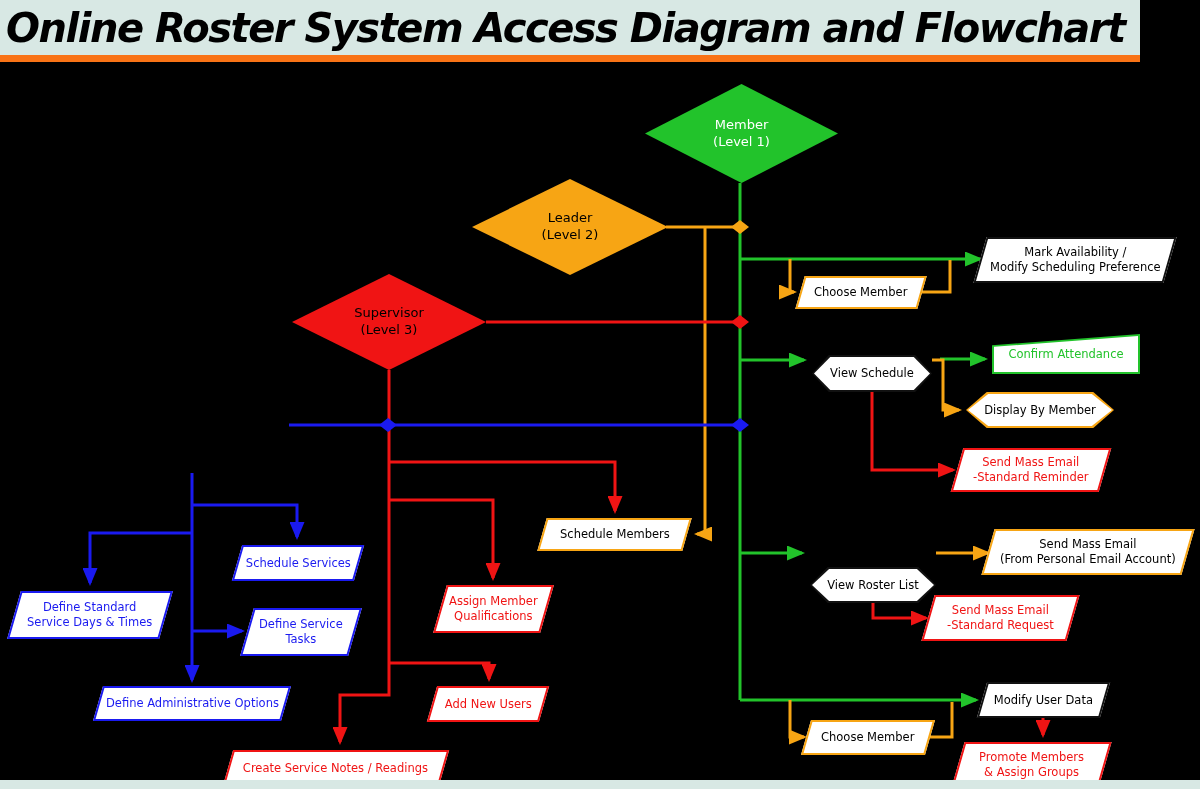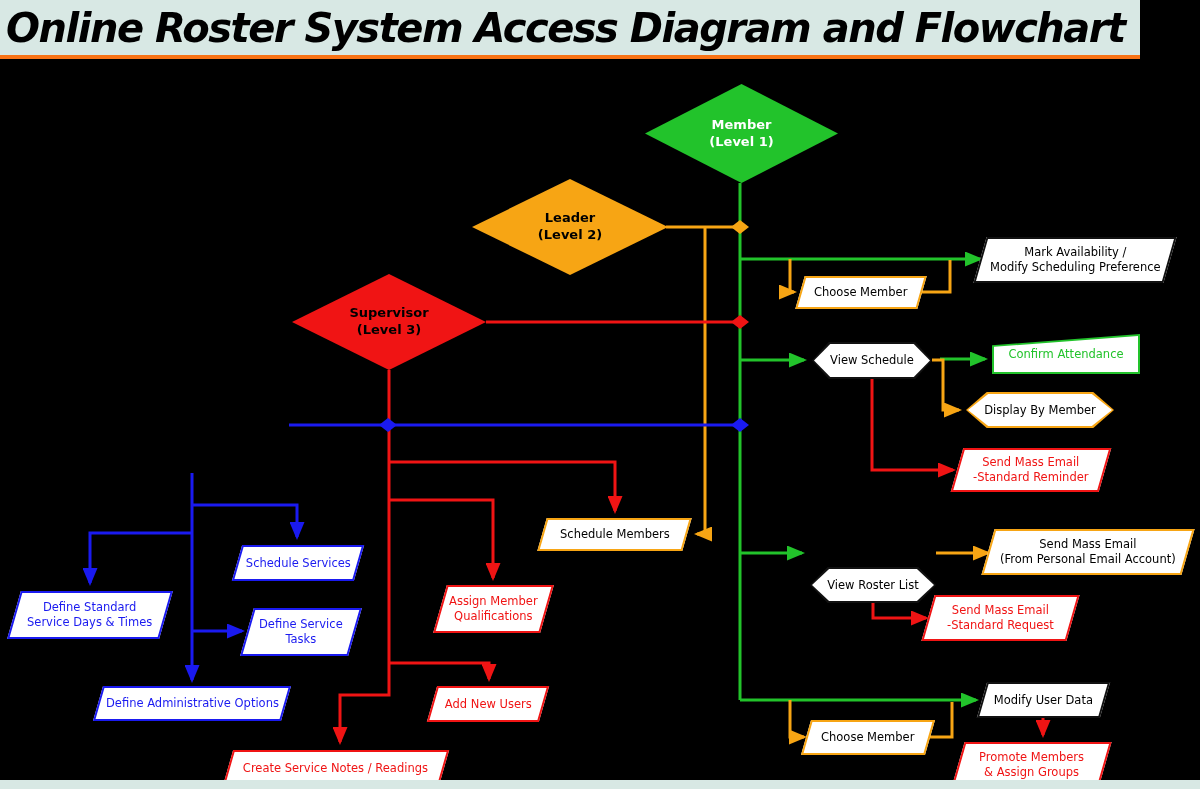--- a/index.html
+++ b/index.html
@@ -1,30 +1,30 @@
 <!DOCTYPE html>
 <html style="--c-green: #22c32b; --c-orange: #f7a514; --c-red: #f01414; --c-blue: #1a1af0; --c-header_bg: #d8e8e4;"><head>
 <meta charset="utf-8">
 <style>
   html,body{margin:0;padding:0;background:#000;}
   #stage{position:relative;width:1200px;height:789px;background:#000;overflow:hidden;
          font-family:"DejaVu Sans","Liberation Sans",sans-serif;}
   #titlebar{position:absolute;left:0;top:0;width:1140px;height:55px;
-            background:var(--c-header_bg,#d8e8e4);border-bottom:4px solid #f97316;
+            background:var(--c-header_bg,#d8e8e4);border-bottom:7px solid #f97316;
             display:flex;align-items:center;}
   #titlebar .ttl{font-style:italic;font-weight:bold;font-size:40px;letter-spacing:-1.5px;
                  color:#000;padding-left:6px;white-space:nowrap;}
   #footstrip{position:absolute;left:0;bottom:0;width:1200px;height:9px;
              background:var(--c-header_bg,#d8e8e4);}
   svg.wires{position:absolute;left:0;top:0;}
   .node{position:absolute;display:flex;align-items:center;justify-content:center;
         box-sizing:border-box;text-align:center;}
   .lbl{font-size:11.5px;line-height:1.3;white-space:pre-line;position:relative;z-index:2;}
   .diamond{clip-path:polygon(50% 0,100% 50%,50% 100%,0 50%);}
-  .diamond .lbl{font-size:13px;font-weight:bold;}
+  .diamond .lbl{font-size:13px;font-weight:normal;}
   .para{border:2px solid var(--bc);background:#fff;transform:skewX(-16deg);}
   .para .lbl{transform:skewX(16deg);}
   .hex::before{content:"";position:absolute;inset:0;background:var(--bc);
     clip-path:polygon(14% 0,86% 0,100% 50%,86% 100%,14% 100%,0 50%);}
   .hex::after{content:"";position:absolute;inset:2px;background:#fff;
     clip-path:polygon(14% 0,86% 0,100% 50%,86% 100%,14% 100%,0 50%);}
   .cut::before{content:"";position:absolute;inset:0;background:var(--bc);
     clip-path:polygon(0 28%,100% 0,100% 100%,0 100%);}
   .cut::after{content:"";position:absolute;inset:2px;background:#fff;
     clip-path:polygon(0 30%,100% 0,100% 100%,0 100%);}
@@ -119,21 +119,21 @@
 (Level 3)</span>
     </div>
 
   <div class="node para c-black" style="left:980px;top:237px;width:190px;height:46px">
       <span class="lbl">Mark Availability /
 Modify Scheduling Preference</span>
     </div>
   <div class="node para c-orange" style="left:800px;top:276px;width:122px;height:33px">
       <span class="lbl">Choose Member</span>
     </div>
-  <div class="node hex c-black" style="left:812px;top:342px;width:120px;height:37px">
+  <div class="node hex c-black" style="left:812px;top:355px;width:120px;height:37px">
       <span class="lbl">View Schedule</span>
     </div>
   <div class="node cut c-green" style="left:992px;top:334px;width:148px;height:40px">
       <span class="lbl">Confirm Attendance</span>
     </div>
   <div class="node hex c-orange" style="left:966px;top:392px;width:148px;height:36px">
       <span class="lbl">Display By Member</span>
     </div>
   <div class="node para c-red" style="left:957px;top:448px;width:148px;height:44px">
       <span class="lbl">Send Mass Email

